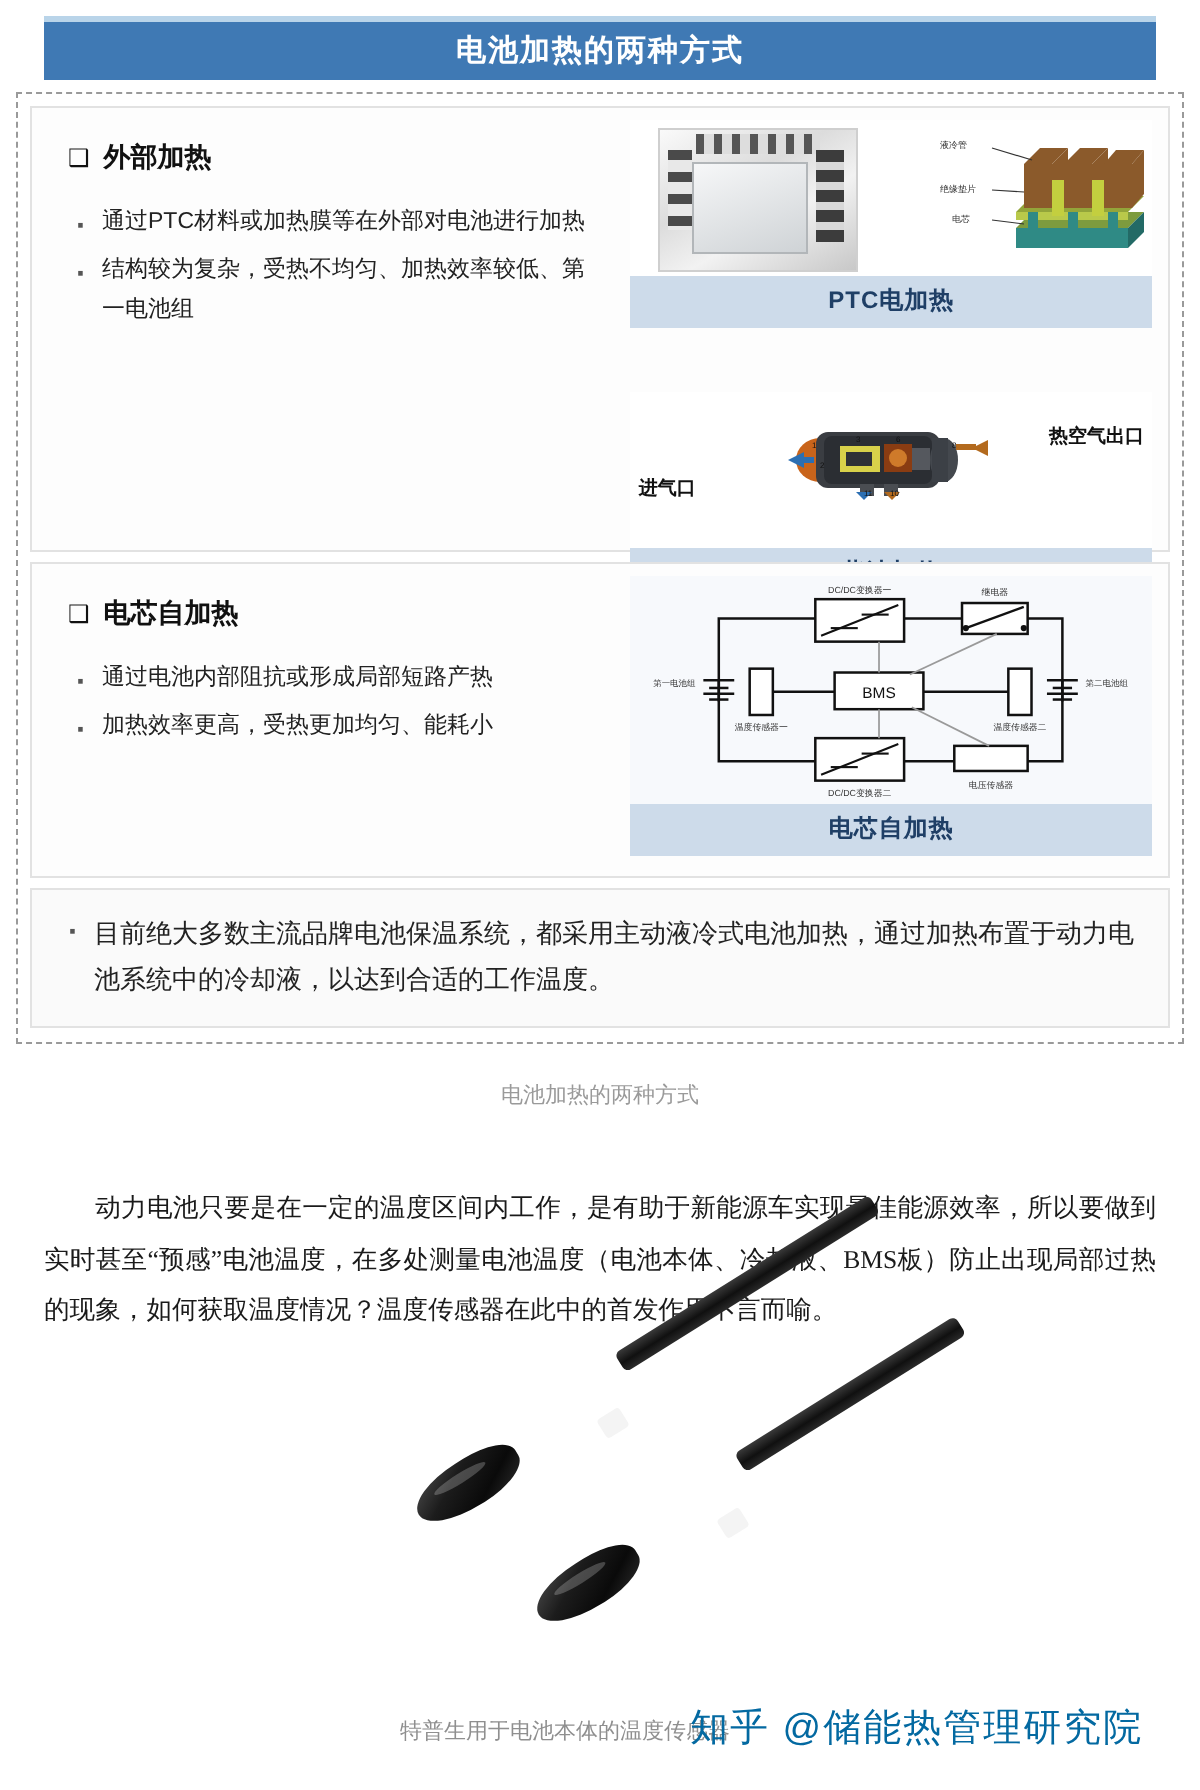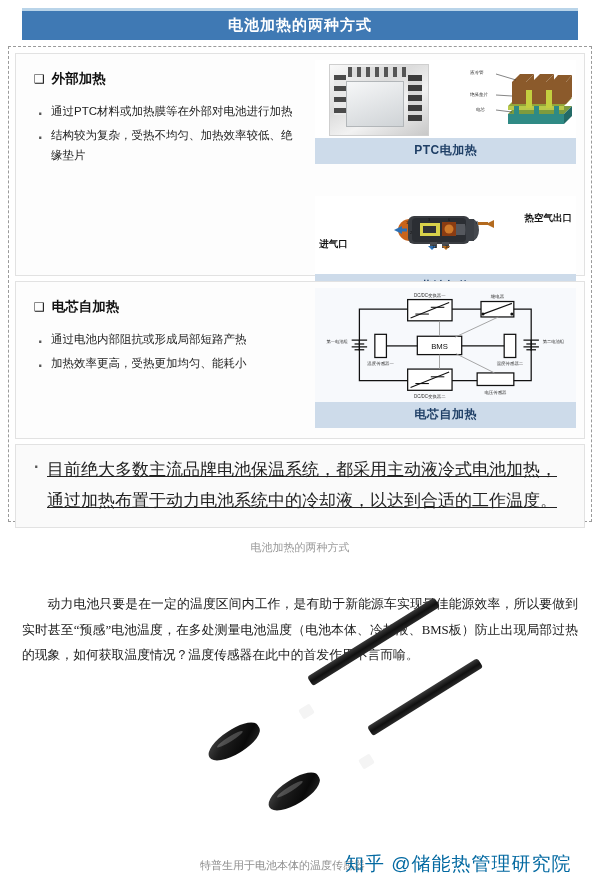--- a/index.html
+++ b/index.html
@@ -106,23 +106,22 @@
 
   
   .circuit { position:absolute; inset:0; }
 
   
   .summary-note {
     border: 1px solid #e2e2e2; background: #fafafa;
     padding: 10px 14px 11px 14px;
   }
   .summary-note p {
-    position: relative; font-size: 17px; line-height: 1.8; color: #222;
+    position: relative; font-size: 13px; line-height: 1.8; color: #222;
     padding-left: 17px;
-    text-decoration: underline;
   }
   .summary-note p::before {
     content:"·"; position:absolute; left:4px; top:-2px;
     font-size:16px; font-weight:bold; color:#555;
   }
 
   
   .fig-caption {
     position: absolute; left: 0; top: 540px; width: 600px; text-align: center;
     font-size: 11px; color: #9a9a9a;
@@ -178,21 +177,21 @@
     <div class="panel panel-external">
       <div class="panel-inner">
 
         <div class="panel-text">
           <div class="sec-heading">
             <span class="sq-icon">❑</span>
             <span>外部加热</span>
           </div>
           <ul class="bullets">
             <li>通过PTC材料或加热膜等在外部对电池进行加热</li>
-            <li>结构较为复杂，受热不均匀、加热效率较低、绝缘垫片</li>
+            <li>结构较为复杂，受热不均匀、加热效率较低、第一电池组</li>
           </ul>
         </div>
 
         <div class="panel-media">
 
           <div class="media-block">
             <div class="media-art">
               <div class="ptc-photo">
                 <div class="ptc-top"></div>
                 <div class="ptc-conn"></div>

